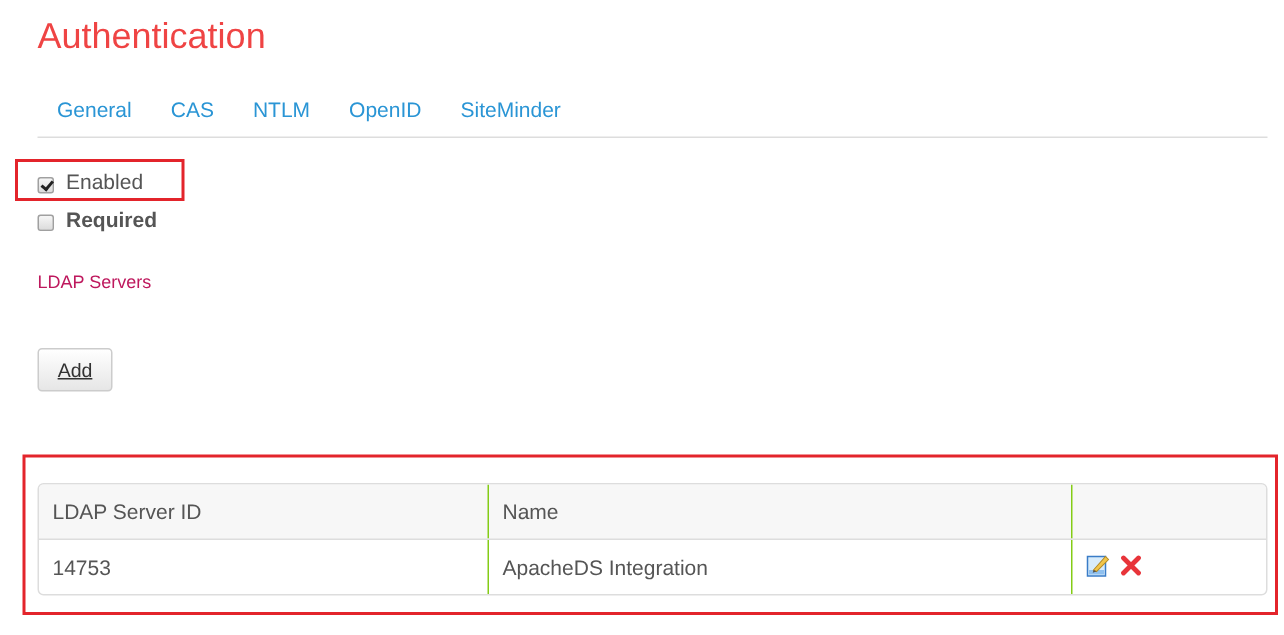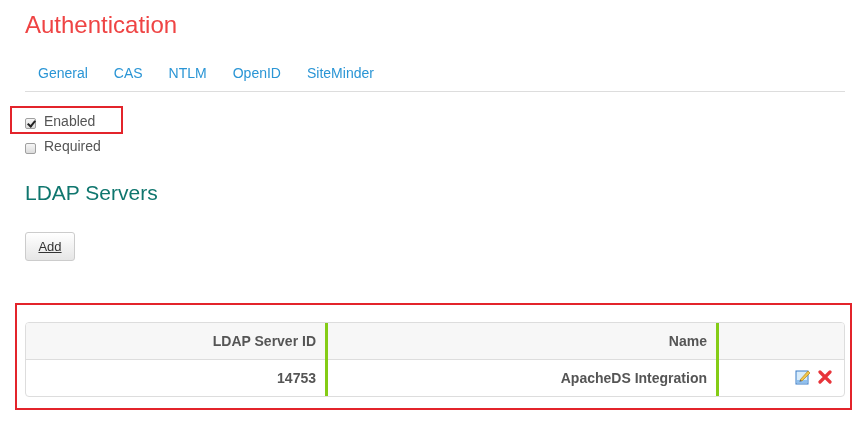--- a/index.html
+++ b/index.html
@@ -37,37 +37,37 @@
   }
   .cb.checked::after {
     content: ""; position: absolute; left: 3px; top: 0px;
     width: 3px; height: 6px; border: solid #222; border-width: 0 2px 2px 0;
     transform: rotate(40deg);
   }
   .hl {
     position: absolute; border: 2px solid #e3242b; box-sizing: border-box;
   }
   .section-title {
-    position: absolute; left: 25px; top: 181px; font-size: 21px; color: #0f766e;
+    position: absolute; left: 25px; top: 181px; font-size: 12px; color: #be185d;
   }
   .btn {
     position: absolute; left: 25px; top: 232px; width: 50px; height: 29px;
     border: 1px solid #cccccc; border-radius: 3px; box-sizing: border-box;
     background: linear-gradient(#ffffff, #e6e6e6);
     font-size: 13px; color: #333; text-align: center; line-height: 27px; cursor: pointer; text-decoration: underline;
   }
   .table-wrap {
     position: absolute; left: 25px; top: 322px; width: 818px;
     border: 1px solid #dddddd; border-radius: 4px; overflow: hidden;
   }
   table { border-collapse: collapse; width: 100%; font-size: 14px; color: #555; }
-  th, td { text-align: right; padding: 0 9px; font-weight: bold; }
+  th, td { text-align: left; padding: 0 9px; font-weight: normal; }
   th { height: 36px; background: #f7f7f7; border-bottom: 1px solid #dddddd; }
   td { height: 36px; }
-  th + th, td + td { border-left: 3px solid #84cc16; }
+  th + th, td + td { border-left: 1px solid #84cc16; }
   .c1 { width: 281px; }
   .c2 { width: 370px; }
   .icon-btn { display: inline-block; vertical-align: middle; cursor: pointer; margin-right: 3px; }
 </style>
 </head>
 <body>
 
 <div class="page-title">Authentication</div>
 
 <div class="tabs">
@@ -76,21 +76,21 @@
   <div class="tab">NTLM</div>
   <div class="tab">OpenID</div>
   <div class="tab">SiteMinder</div>
 </div>
 
 <div class="hl" style="left:10px; top:106px; width:113px; height:28px;"></div>
 <div class="cb-row" style="top:113px;">
   <span class="cb checked"></span>
   <span>Enabled</span>
 </div>
-<div class="cb-row" style="top:138px;">
+<div class="cb-row" style="top:138px;font-weight:bold;">
   <span class="cb"></span>
   <span>Required</span>
 </div>
 
 <div class="section-title">LDAP Servers</div>
 <div class="btn">Add</div>
 
 <div class="hl" style="left:15px; top:303px; width:837px; height:107px;"></div>
 <div class="table-wrap">
   <table>

